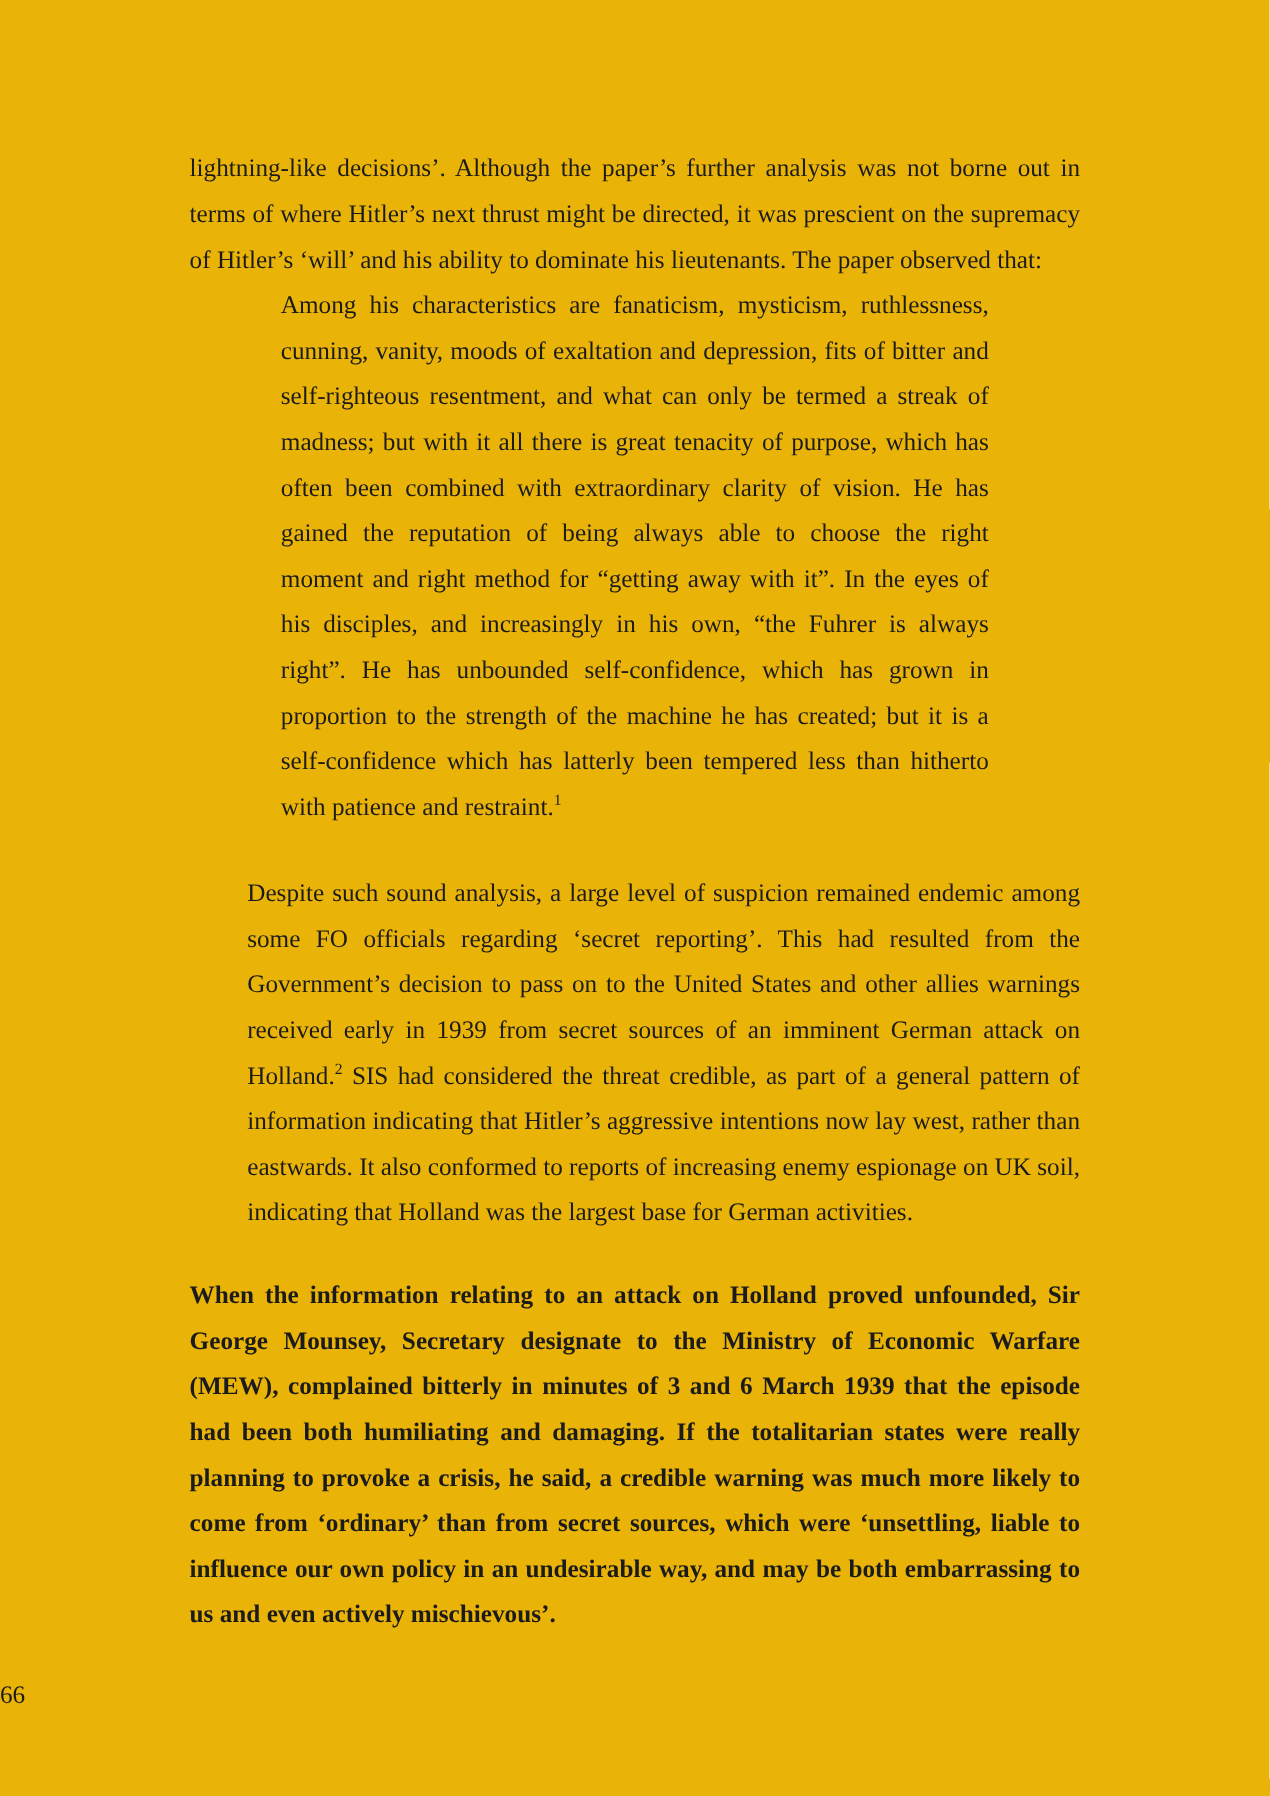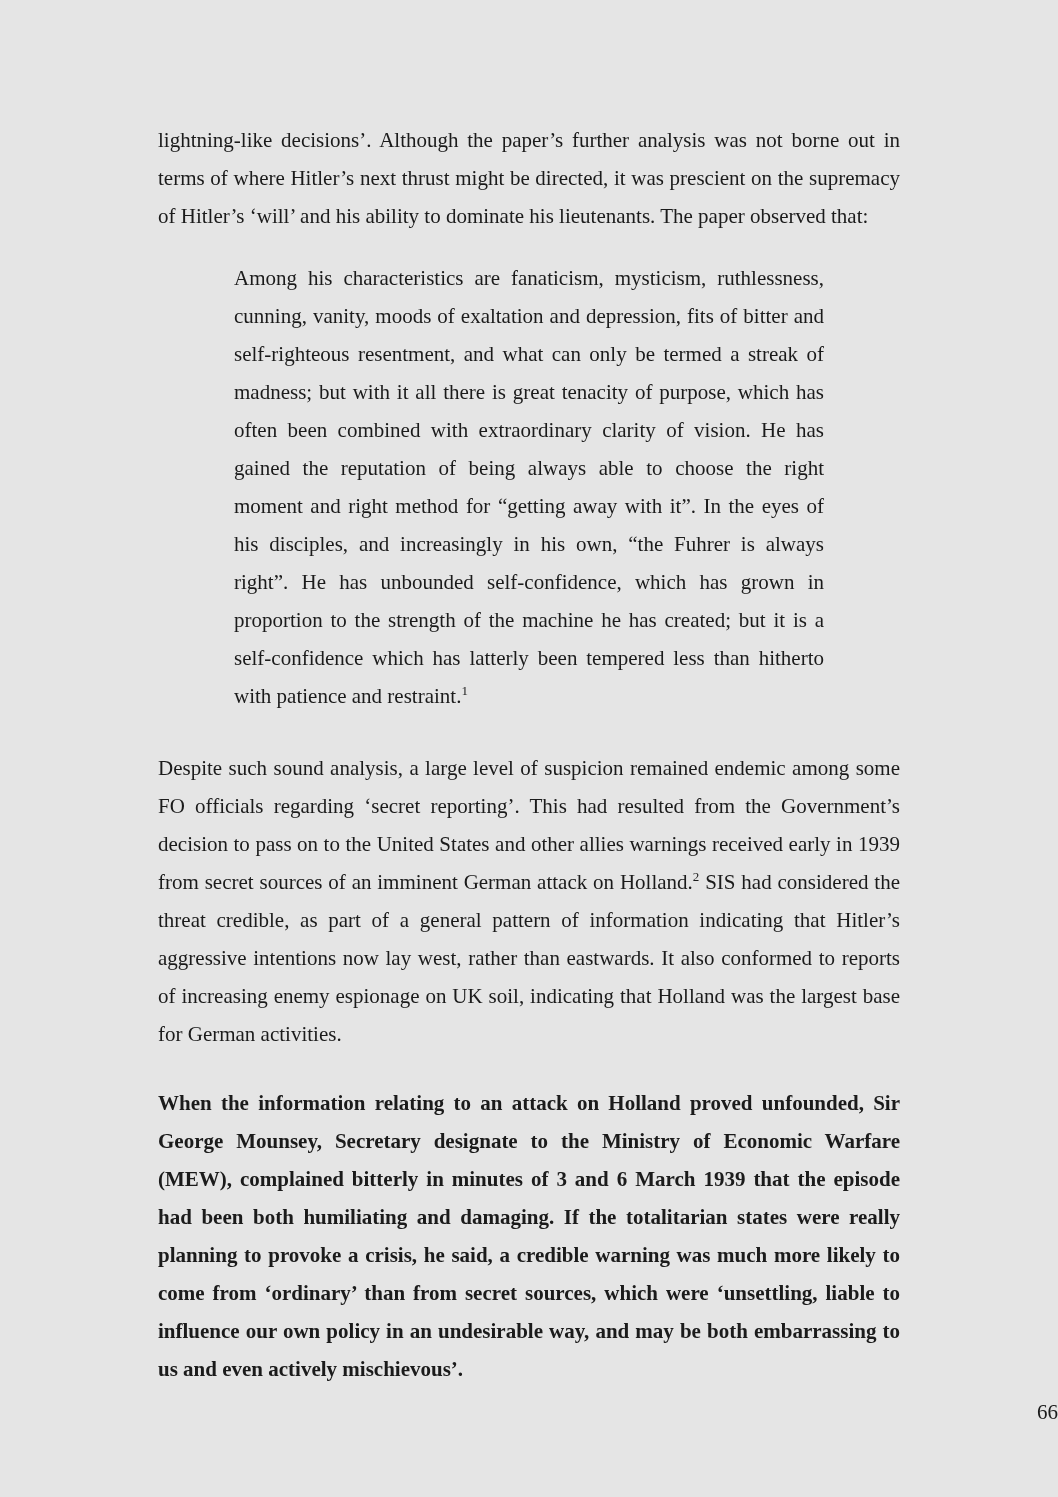--- a/index.html
+++ b/index.html
@@ -4,52 +4,52 @@
 <style>
   html, body {
     margin: 0;
     padding: 0;
     background: #ffffff;
   }
   .page {
     position: relative;
     width: 1058px;
     height: 1497px;
-    background: #e5e5e5;
+    background: #eab308;
     color: #1b1b1b;
     font-family: "Liberation Serif", "DejaVu Serif", serif;
     font-size: 21px;
     overflow: hidden;
   }
   .body-text {
     padding: 121px 158px 0 158px;
   }
   .para {
     margin: 0;
     line-height: 38px;
     text-align: justify;
   }
   .quote {
-    margin: 24px 76px 0 76px;
+    margin: 0 76px 0 76px;
     line-height: 38px;
     text-align: justify;
   }
-  .para-gap-lg { margin-top: 34px; }
+  .para-gap-lg { margin-top: 34px; margin-left: 48px; }
   .para-gap-md { margin-top: 31px; font-weight: bold; }
   sup.fnref {
     font-size: 13px;
     line-height: 0;
     vertical-align: super;
   }
   .footer {
     position: absolute;
     top: 1400px;
     left: 0;
     width: 100%;
-    text-align: right;
+    text-align: left;
     line-height: 24px;
   }
 </style>
 </head>
 <body>
 
 <div class="page">
 
   <main class="body-text">
 

